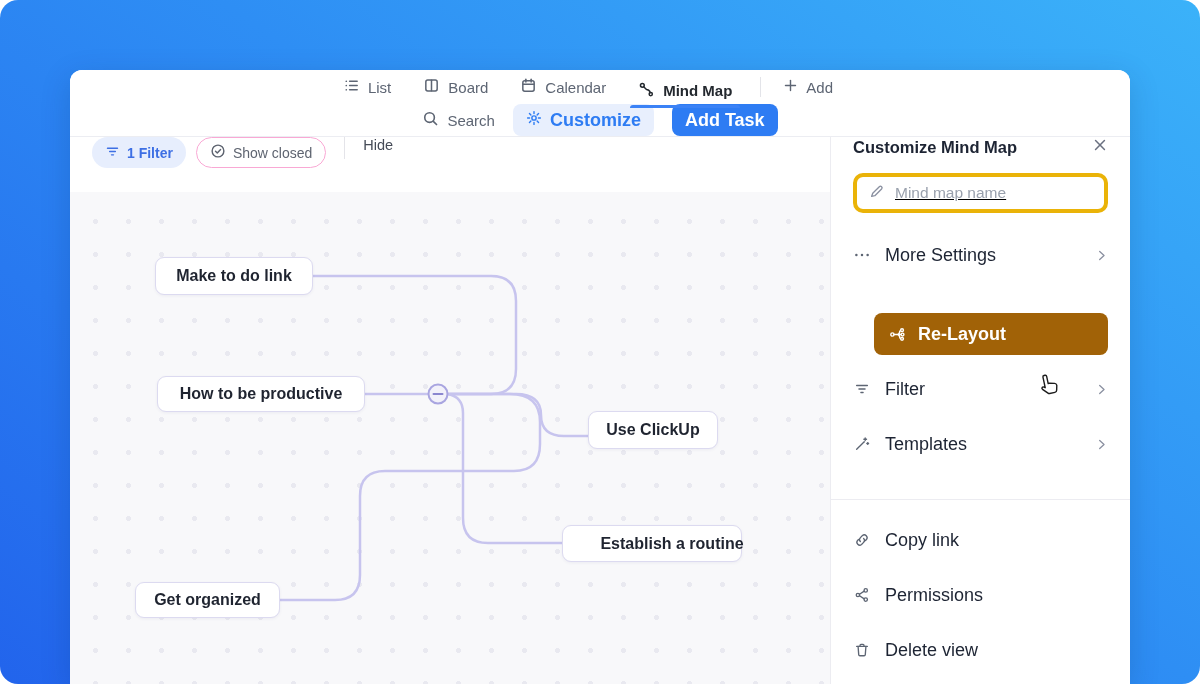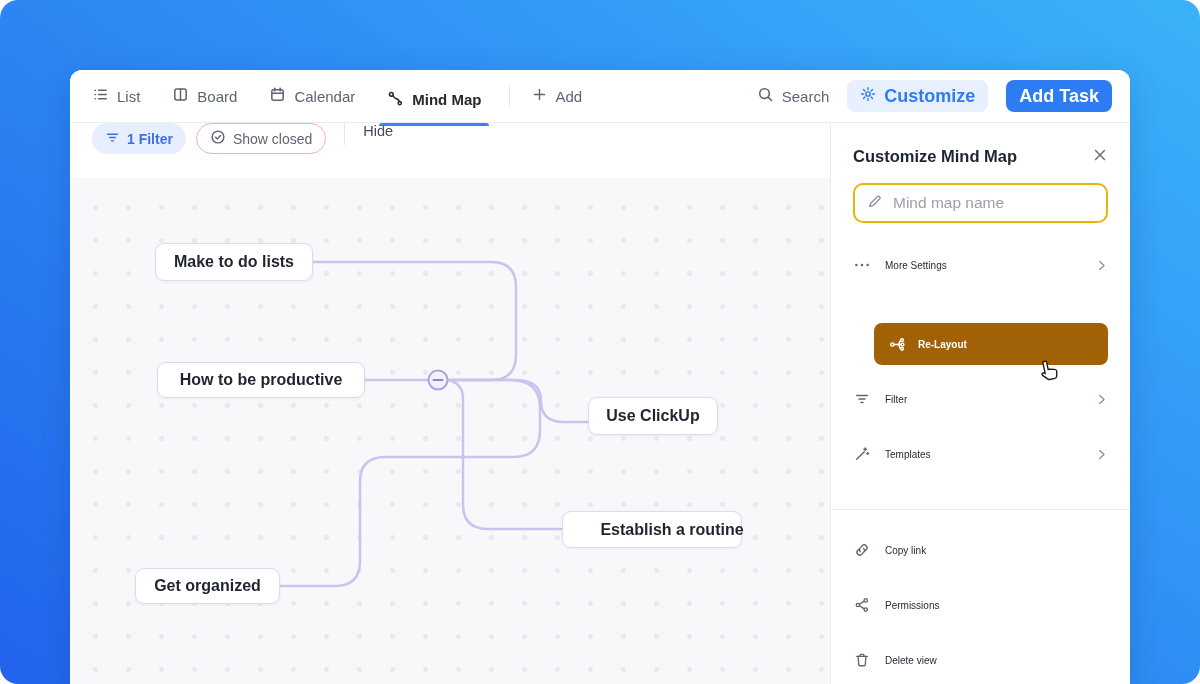--- a/index.html
+++ b/index.html
@@ -5,22 +5,22 @@
   * { margin:0; padding:0; box-sizing:border-box; }
   body { background:#ffffff; font-family:"Liberation Sans", sans-serif; width:1200px; height:684px; overflow:hidden; }
 
   .stage { position:relative; width:1200px; height:684px; border-radius:18px; overflow:hidden;
            background:linear-gradient(215deg, #3bb2f9 0%, #2e8ef4 45%, #2264ec 100%); }
 
   .window { position:absolute; left:70px; top:70px; width:1060px; height:614px; background:#fff;
             border-radius:12px 12px 0 0; overflow:hidden; box-shadow:0 8px 30px rgba(10,40,90,.18); }
 
   
-  .tabbar { height:53px; display:flex; align-items:center; justify-content:space-between;
-            padding:0 18px; border-bottom:1px solid #ecedf2; background:#fff; }
+  .tabbar { height:67px; display:flex; align-items:center; justify-content:space-between;
+            padding:0 18px; border-bottom:1px solid #ecedf2; background:#fff;flex-direction:column; }
   .tabs { display:flex; align-items:center; height:100%; }
   .tab { position:relative; display:flex; align-items:center; gap:8px; height:100%;
          padding:0 4px; margin-right:24px; font-size:15px; font-weight:500; color:#5d6573; cursor:pointer; }
   .tab svg { flex:0 0 auto; }
   .tab.active { color:#24292f; font-weight:700;margin-top:7px; }
   .tab.active::after { content:""; position:absolute; left:-4px; right:-4px; bottom:0; height:3px;
                        background:#3b82f6; border-radius:3px 3px 0 0; }
   .tab-sep { width:1px; height:20px; background:#e3e4e9; margin:0 18px 0 0; }
   .tab.addtab { color:#5d6573; font-weight:500; }
 
@@ -49,32 +49,32 @@
   .canvas svg.wires { position:absolute; left:0; top:0; }
 
   .mm-node { position:absolute; display:flex; align-items:center; justify-content:center;
              background:#fff; border:1.5px solid #dcdaf0; border-radius:9px;
              font-size:16px; font-weight:700; color:#1f2430; cursor:pointer;
              box-shadow:0 1px 3px rgba(90,90,140,.08); white-space:nowrap; }
 
   
   .panel { position:relative; width:300px; flex:0 0 300px; background:#fff;
            border-left:1px solid #ececf1; padding:0 22px; }
-  .panel-head { margin-top:24px; display:flex; align-items:flex-start; justify-content:space-between; }
+  .panel-head { display:flex; align-items:center; justify-content:space-between; }
   .panel-title { font-size:16.5px; font-weight:700; color:#1d2433; }
   .icon-btn { color:#6a7080; cursor:pointer; display:flex; align-items:center; }
 
-  .name-box { margin-top:16px; height:40px; border:2px solid #eab308; border-radius:10px;
-              display:flex; align-items:center; gap:10px; padding:0 12px; background:#fff; }
+  .name-box { margin-top:16px; height:40px; border:4px solid #eab308; border-radius:10px;
+              display:flex; align-items:center; gap:10px; padding:0 12px; background:#fff;text-decoration:underline; }
   .name-box svg { color:#8a90a0; flex:0 0 auto; }
   .name-box input { border:none; outline:none; flex:1; font-size:15.5px; color:#1d2433;
                     font-family:"Liberation Sans", sans-serif; background:transparent; }
   .name-box input::placeholder { color:#9aa1ad; }
 
-  .prow { display:flex; align-items:center; height:40px; gap:14px; font-size:10px;
+  .prow { display:flex; align-items:center; height:40px; gap:14px; font-size:18px;
           color:#1d2433; cursor:pointer; }
   .prow .ric { color:#5d6573; display:flex; align-items:center; width:18px; justify-content:center; }
   .prow .chev { margin-left:auto; color:#8a90a0; display:flex; align-items:center; }
   .row-more { margin-top:22px; }
   .relayout { margin-top:38px; height:42px; background:#a16207; border-radius:8px; color:#fff;
               padding:0 14px; font-weight:700; gap:12px; display:flex; align-items:center; cursor:pointer;margin-left:21px; }
   .relayout .ric { color:#fff; }
   .row-filter { margin-top:14px; }
   .row-templates { margin-top:15px; }
   .pdivider { height:1px; background:#ececf1; margin:35px -22px 0; }
@@ -207,21 +207,21 @@
               <path d="M377 202 H446 Q471 202 471 223 Q471 244 494 244 H518"></path>
               <path d="M378 202 Q393 205 393 221 V326 Q393 351 418 351 H492"></path>
               <path d="M377 202 H440 Q470 202 470 230 V252 Q470 279 444 279 H315 Q290 279 290 304 V383 Q290 408 265 408 H210"></path>
             </g>
             <g style="cursor:pointer;">
               <circle cx="368" cy="202" r="9.5" fill="#f2f1fa" stroke="#a9a5e0" stroke-width="2"></circle>
               <line x1="363.5" y1="202" x2="372.5" y2="202" stroke="#8a86cf" stroke-width="2" stroke-linecap="round"></line>
             </g>
           </svg>
 
-          <div class="mm-node" style="left:85px; top:65px; width:158px; height:38px;">Make to do lists</div>
+          <div class="mm-node" style="left:85px; top:65px; width:158px; height:38px;">Make to do link</div>
           <div class="mm-node" style="left:87px; top:184px; width:208px; height:36px;">How to be productive</div>
           <div class="mm-node" style="left:518px; top:219px; width:130px; height:38px;">Use ClickUp</div>
           <div class="mm-node" style="left:492px; top:333px; width:180px; height:37px;padding-left:40px;">Establish a routine</div>
           <div class="mm-node" style="left:65px; top:390px; width:145px; height:36px;">Get organized</div>
         </div>
       </div>
 
       <aside class="panel">
         <div class="panel-head">
           <span class="panel-title">Customize Mind Map</span>

